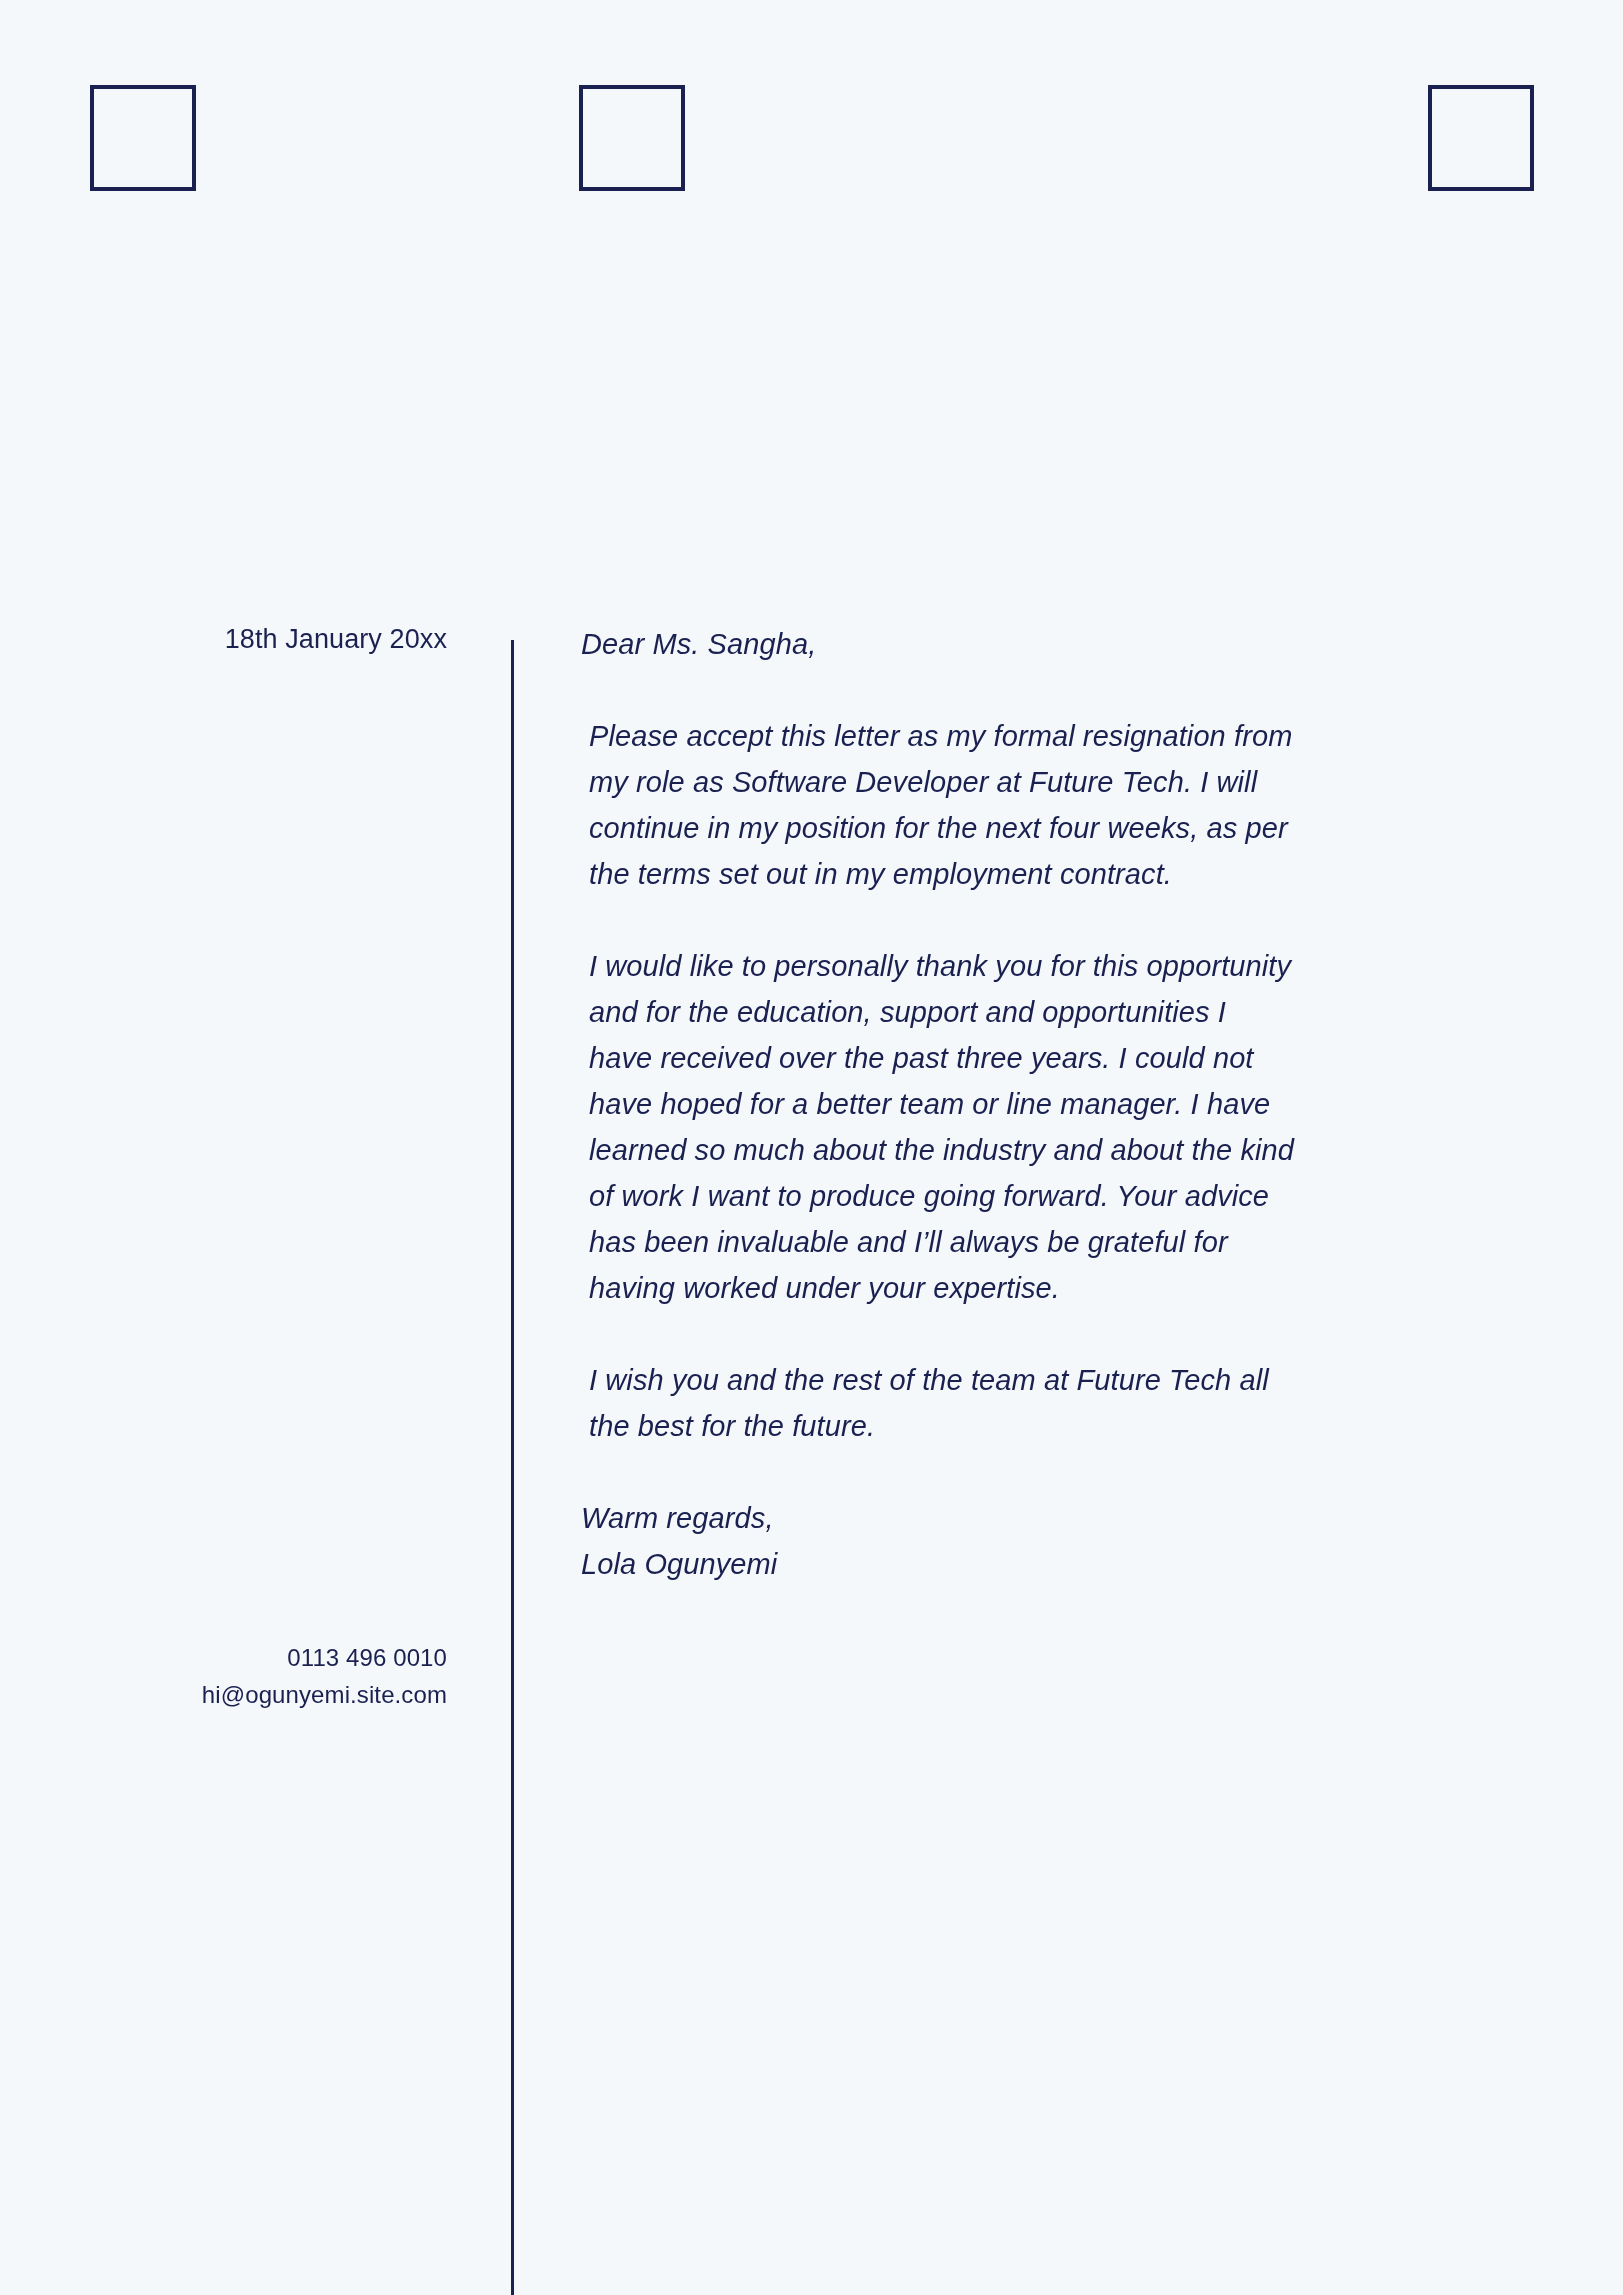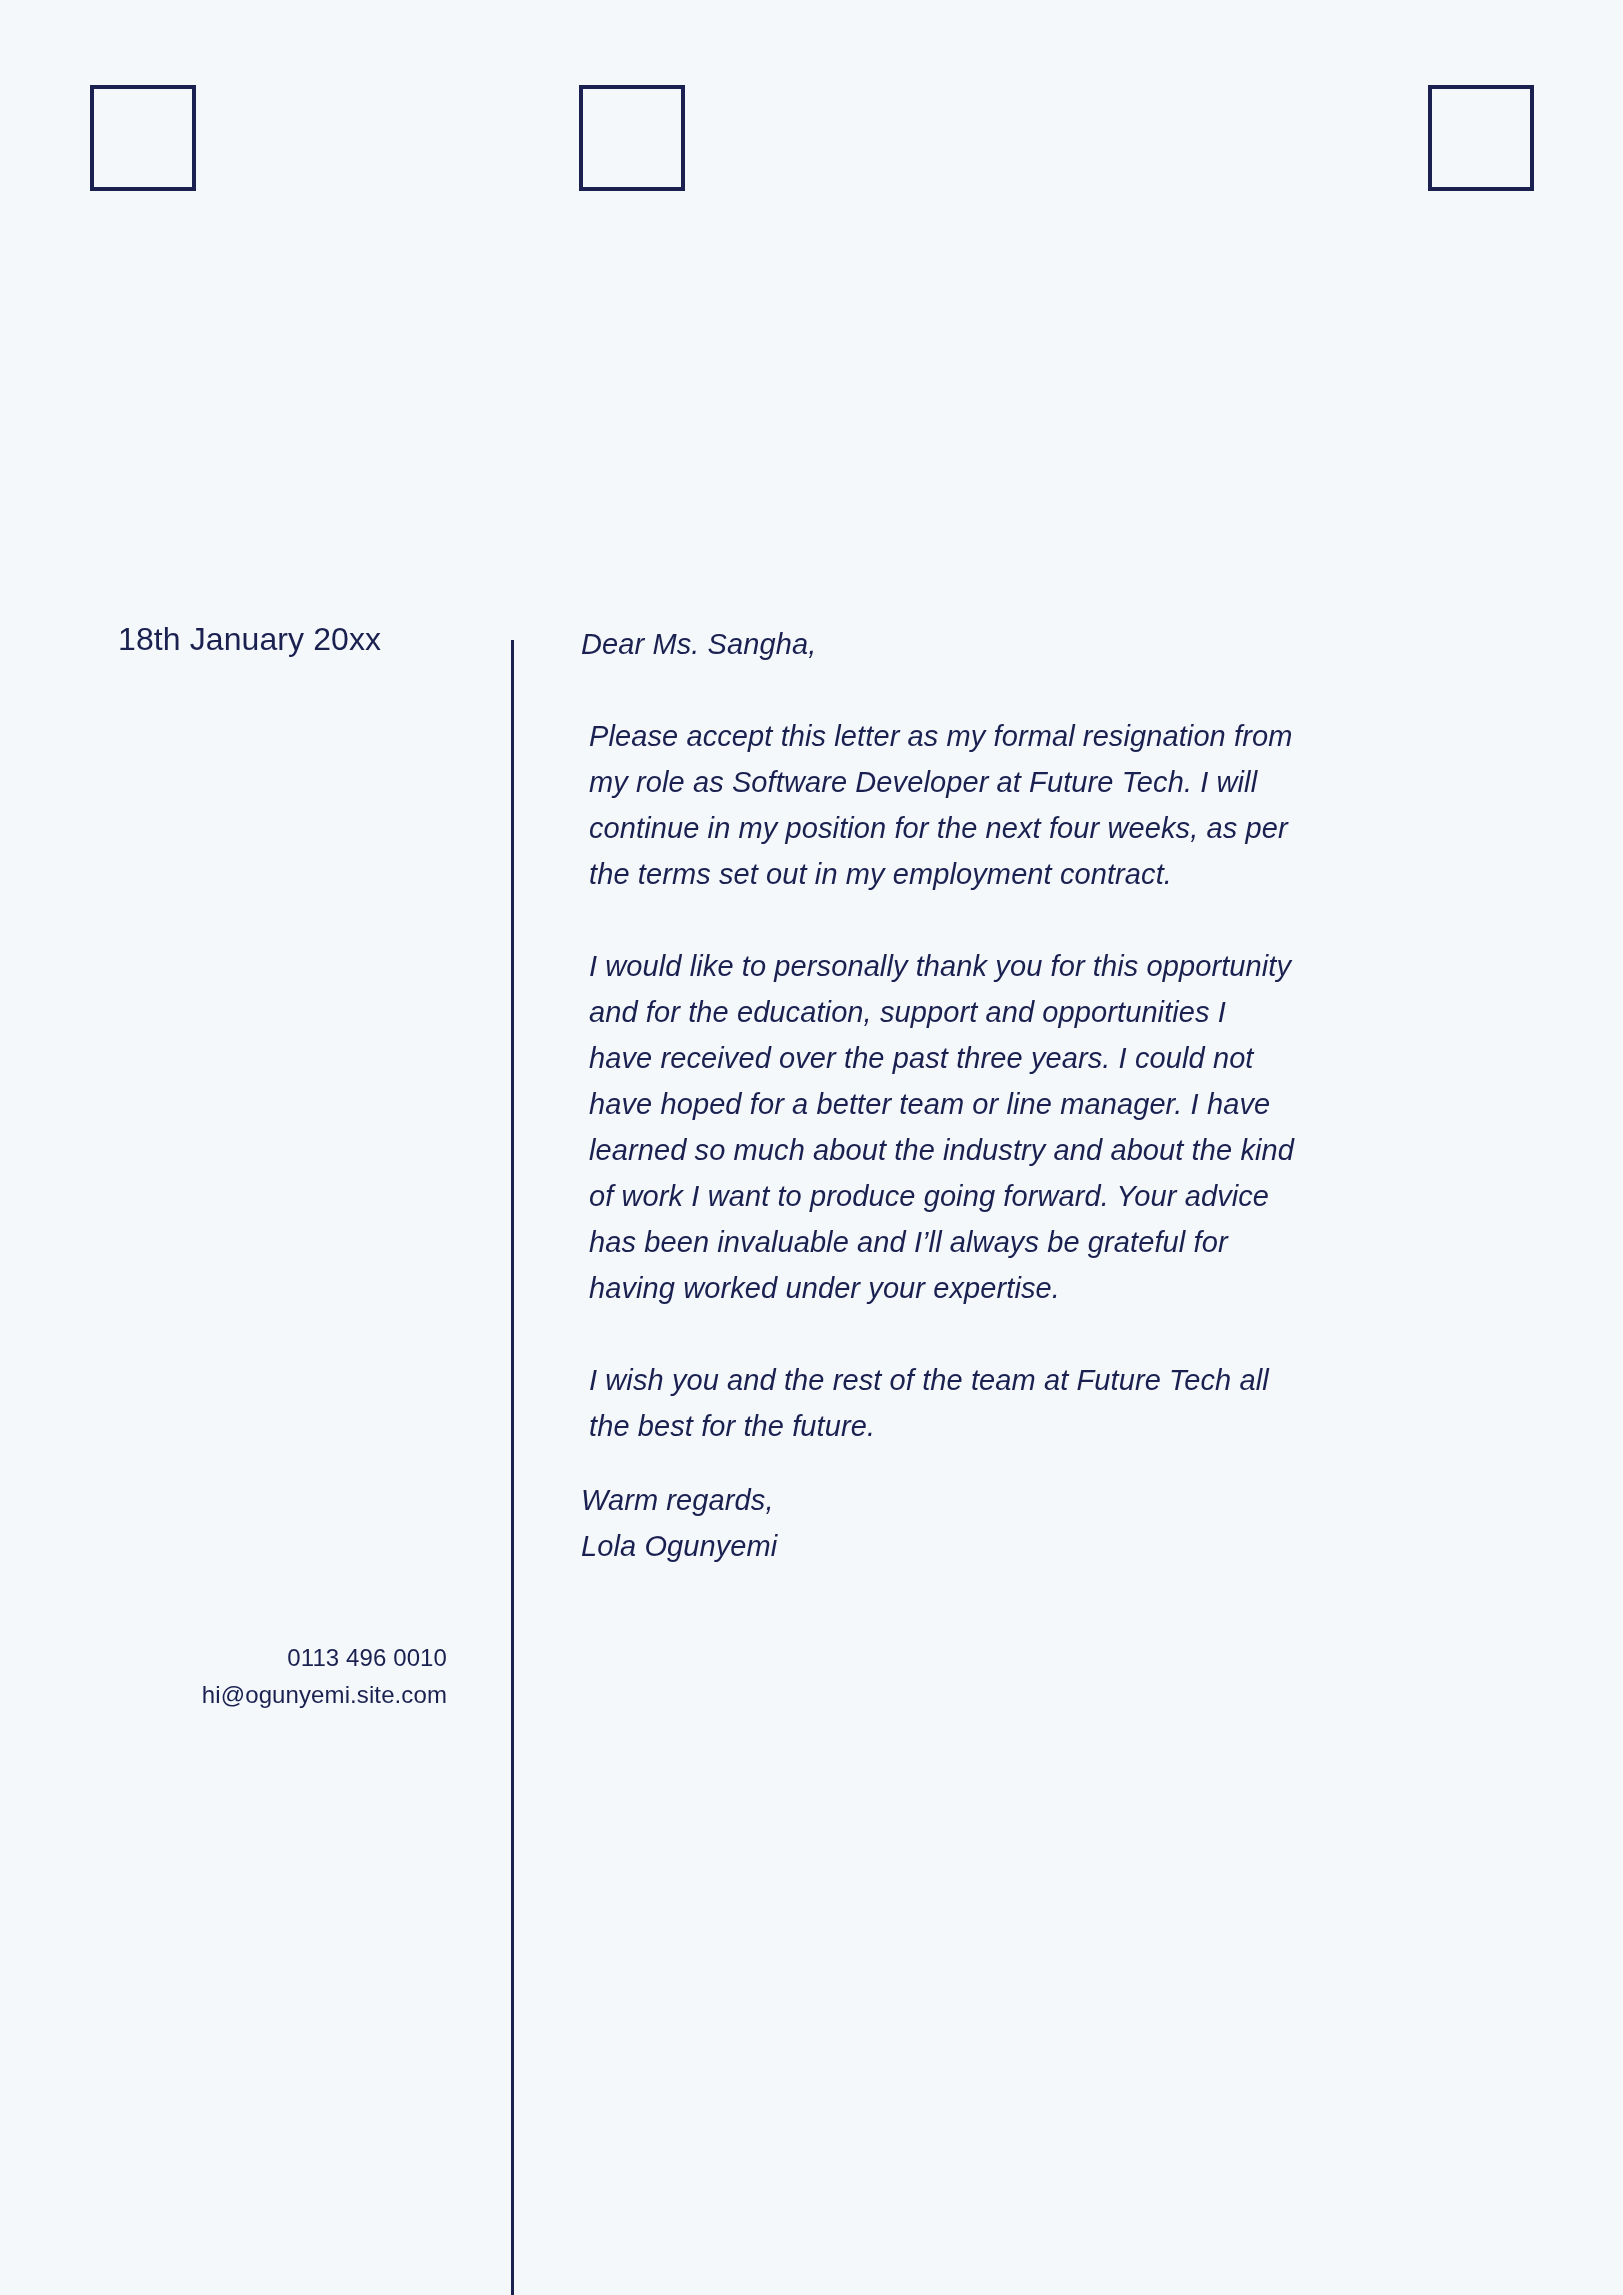--- a/index.html
+++ b/index.html
@@ -47,21 +47,22 @@
     height: 1655px;
     background: #1a2150;
   }
 
   
   .meta-col {
     position: absolute;
     left: 118px;
     top: 621px;
     width: 329px;
-    font-size: 32px;
+    text-align: right;
+    font-size: 27px;
     line-height: 37px;
     letter-spacing: 0.1px;
   }
   .meta-date {
     margin: 0 0 0 0;
   }
   .meta-address {
     margin: 50px 0 0 0;
   }
   .meta-address .addr-line {
@@ -92,21 +93,21 @@
     letter-spacing: 0.1px;
     font-style: italic;
   }
   .letter-body .salutation {
     margin: 0;
   }
   .letter-body .body-para {
     margin: 46px 0 0 8px;
   }
   .letter-body .closing {
-    margin: 28px 0 0 0;
+    margin: 46px 0 0 0;
   }
   .letter-body .closing .close-line {
     display: block;
   }
 </style>
 </head>
 <body>
 
 <div class="squares-row">
   <div class="deco-square sq-1"></div>

